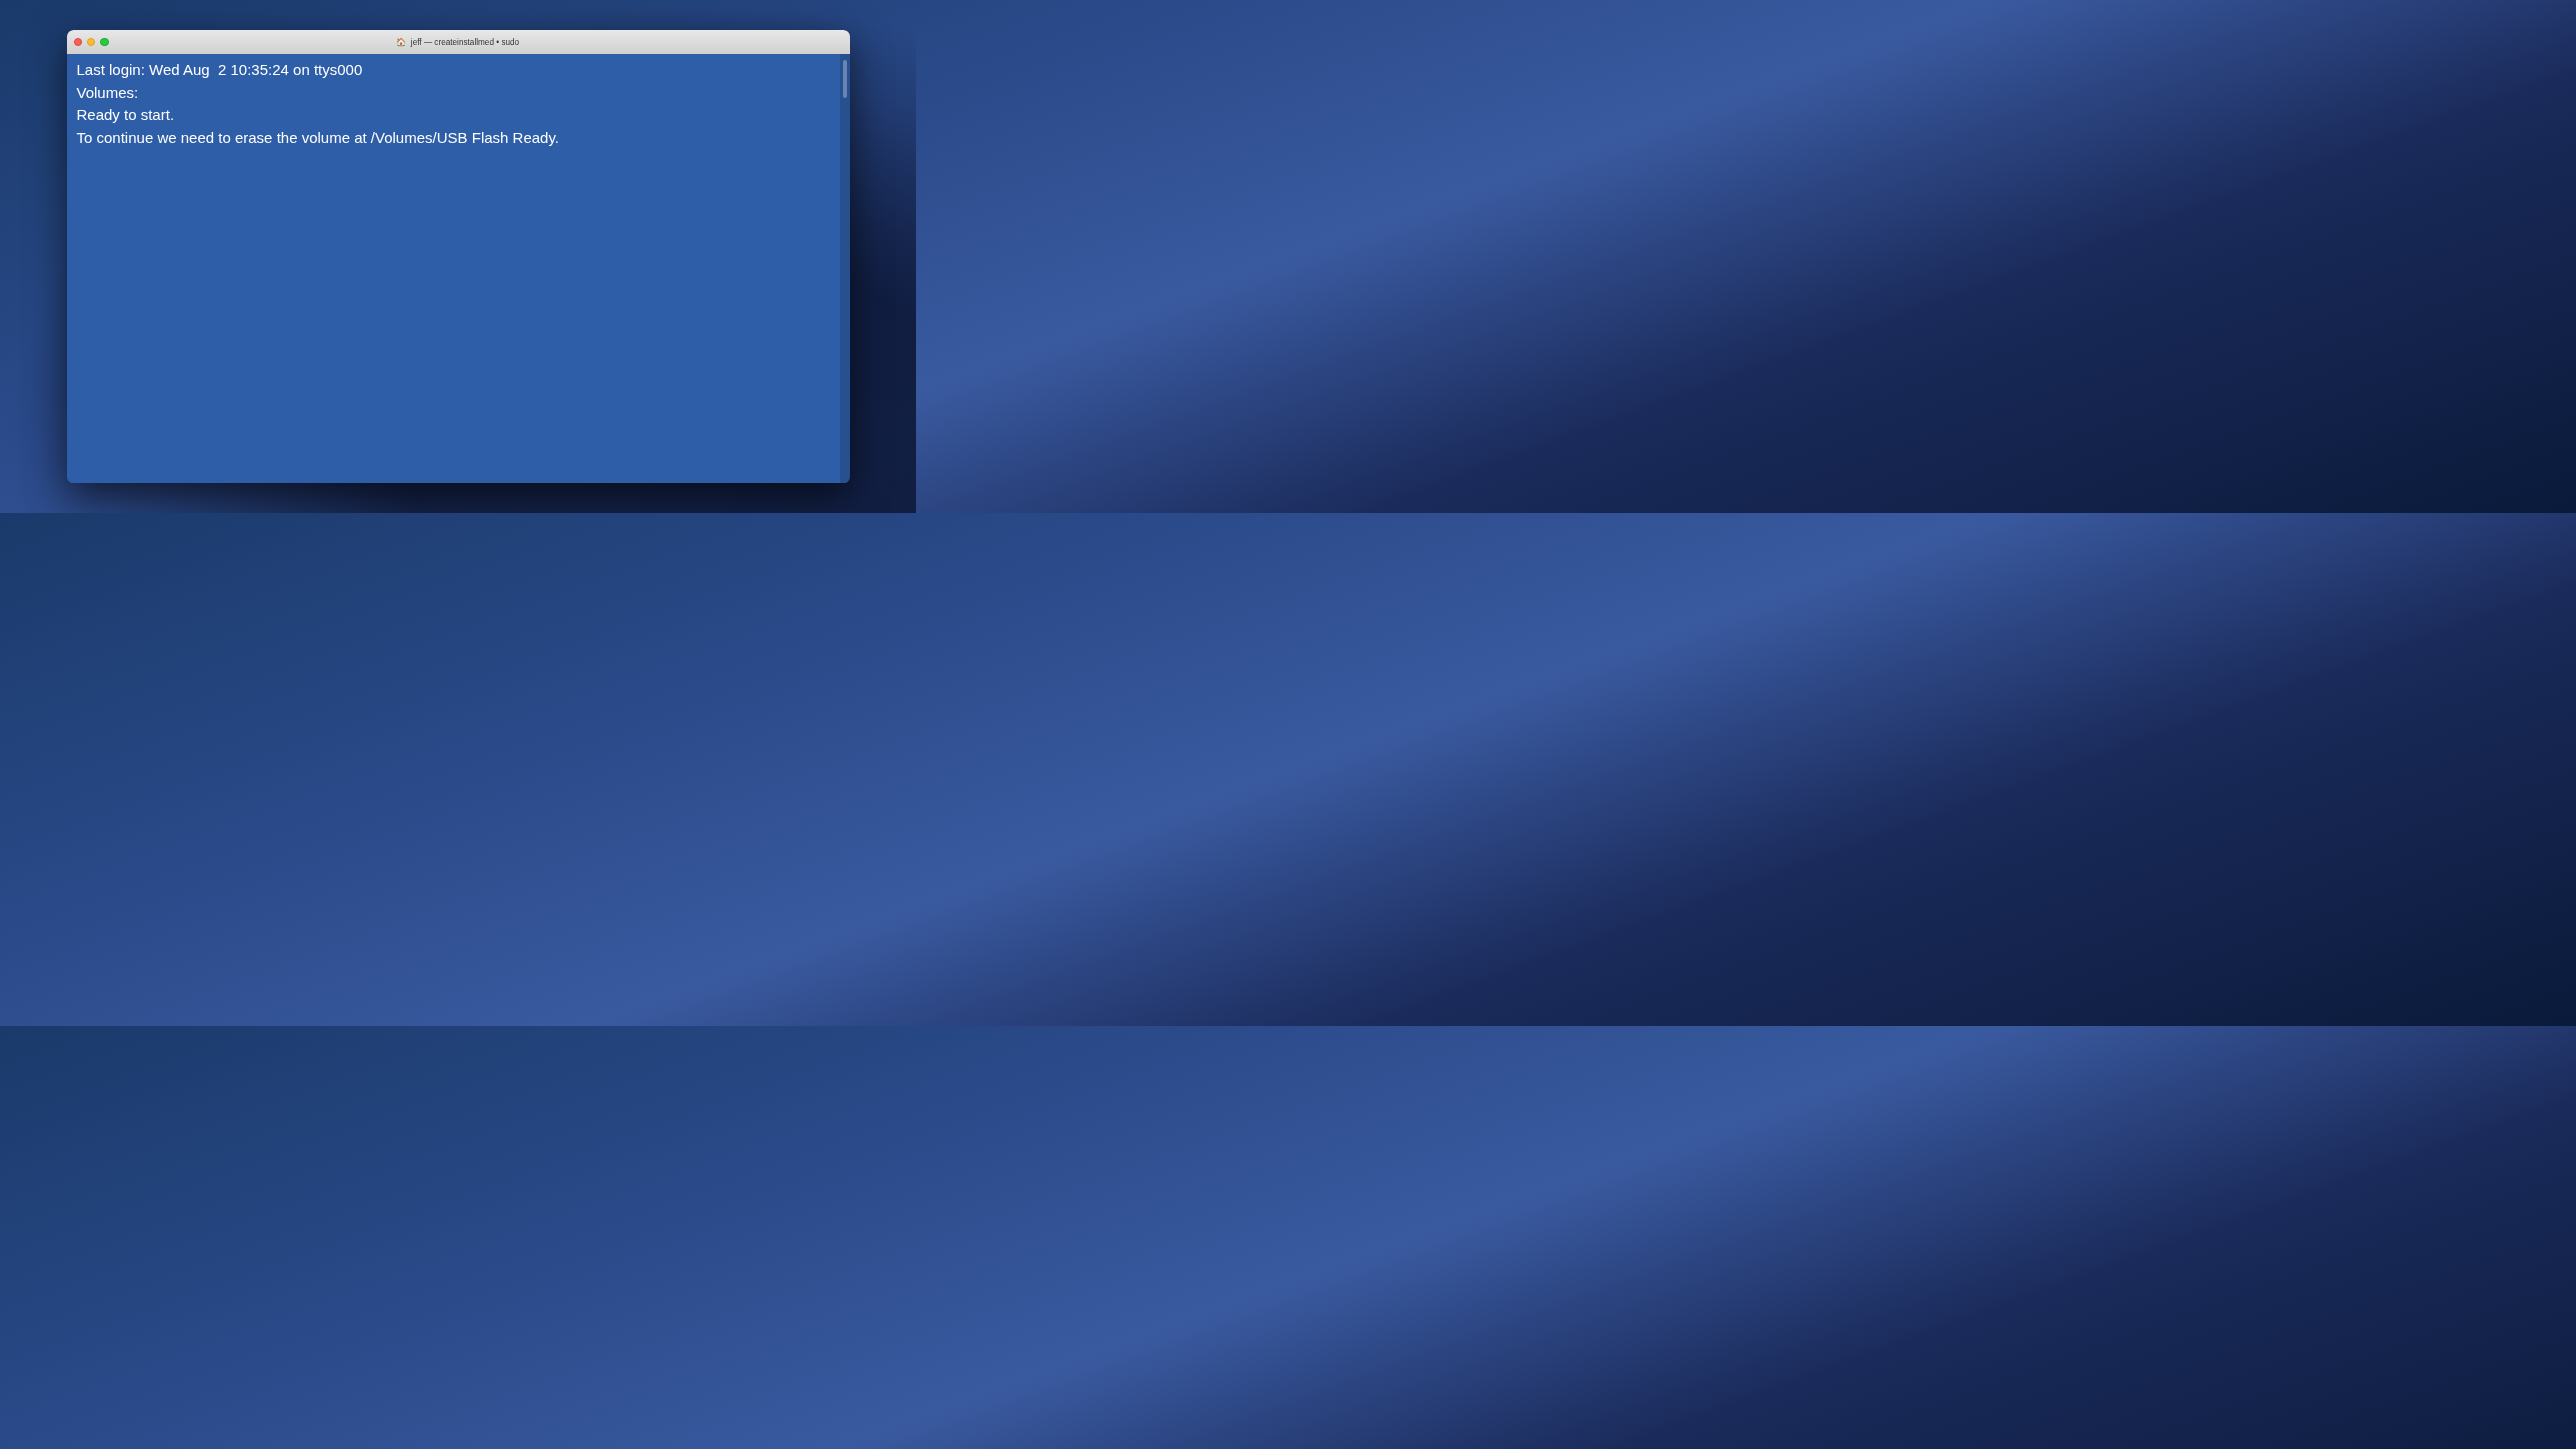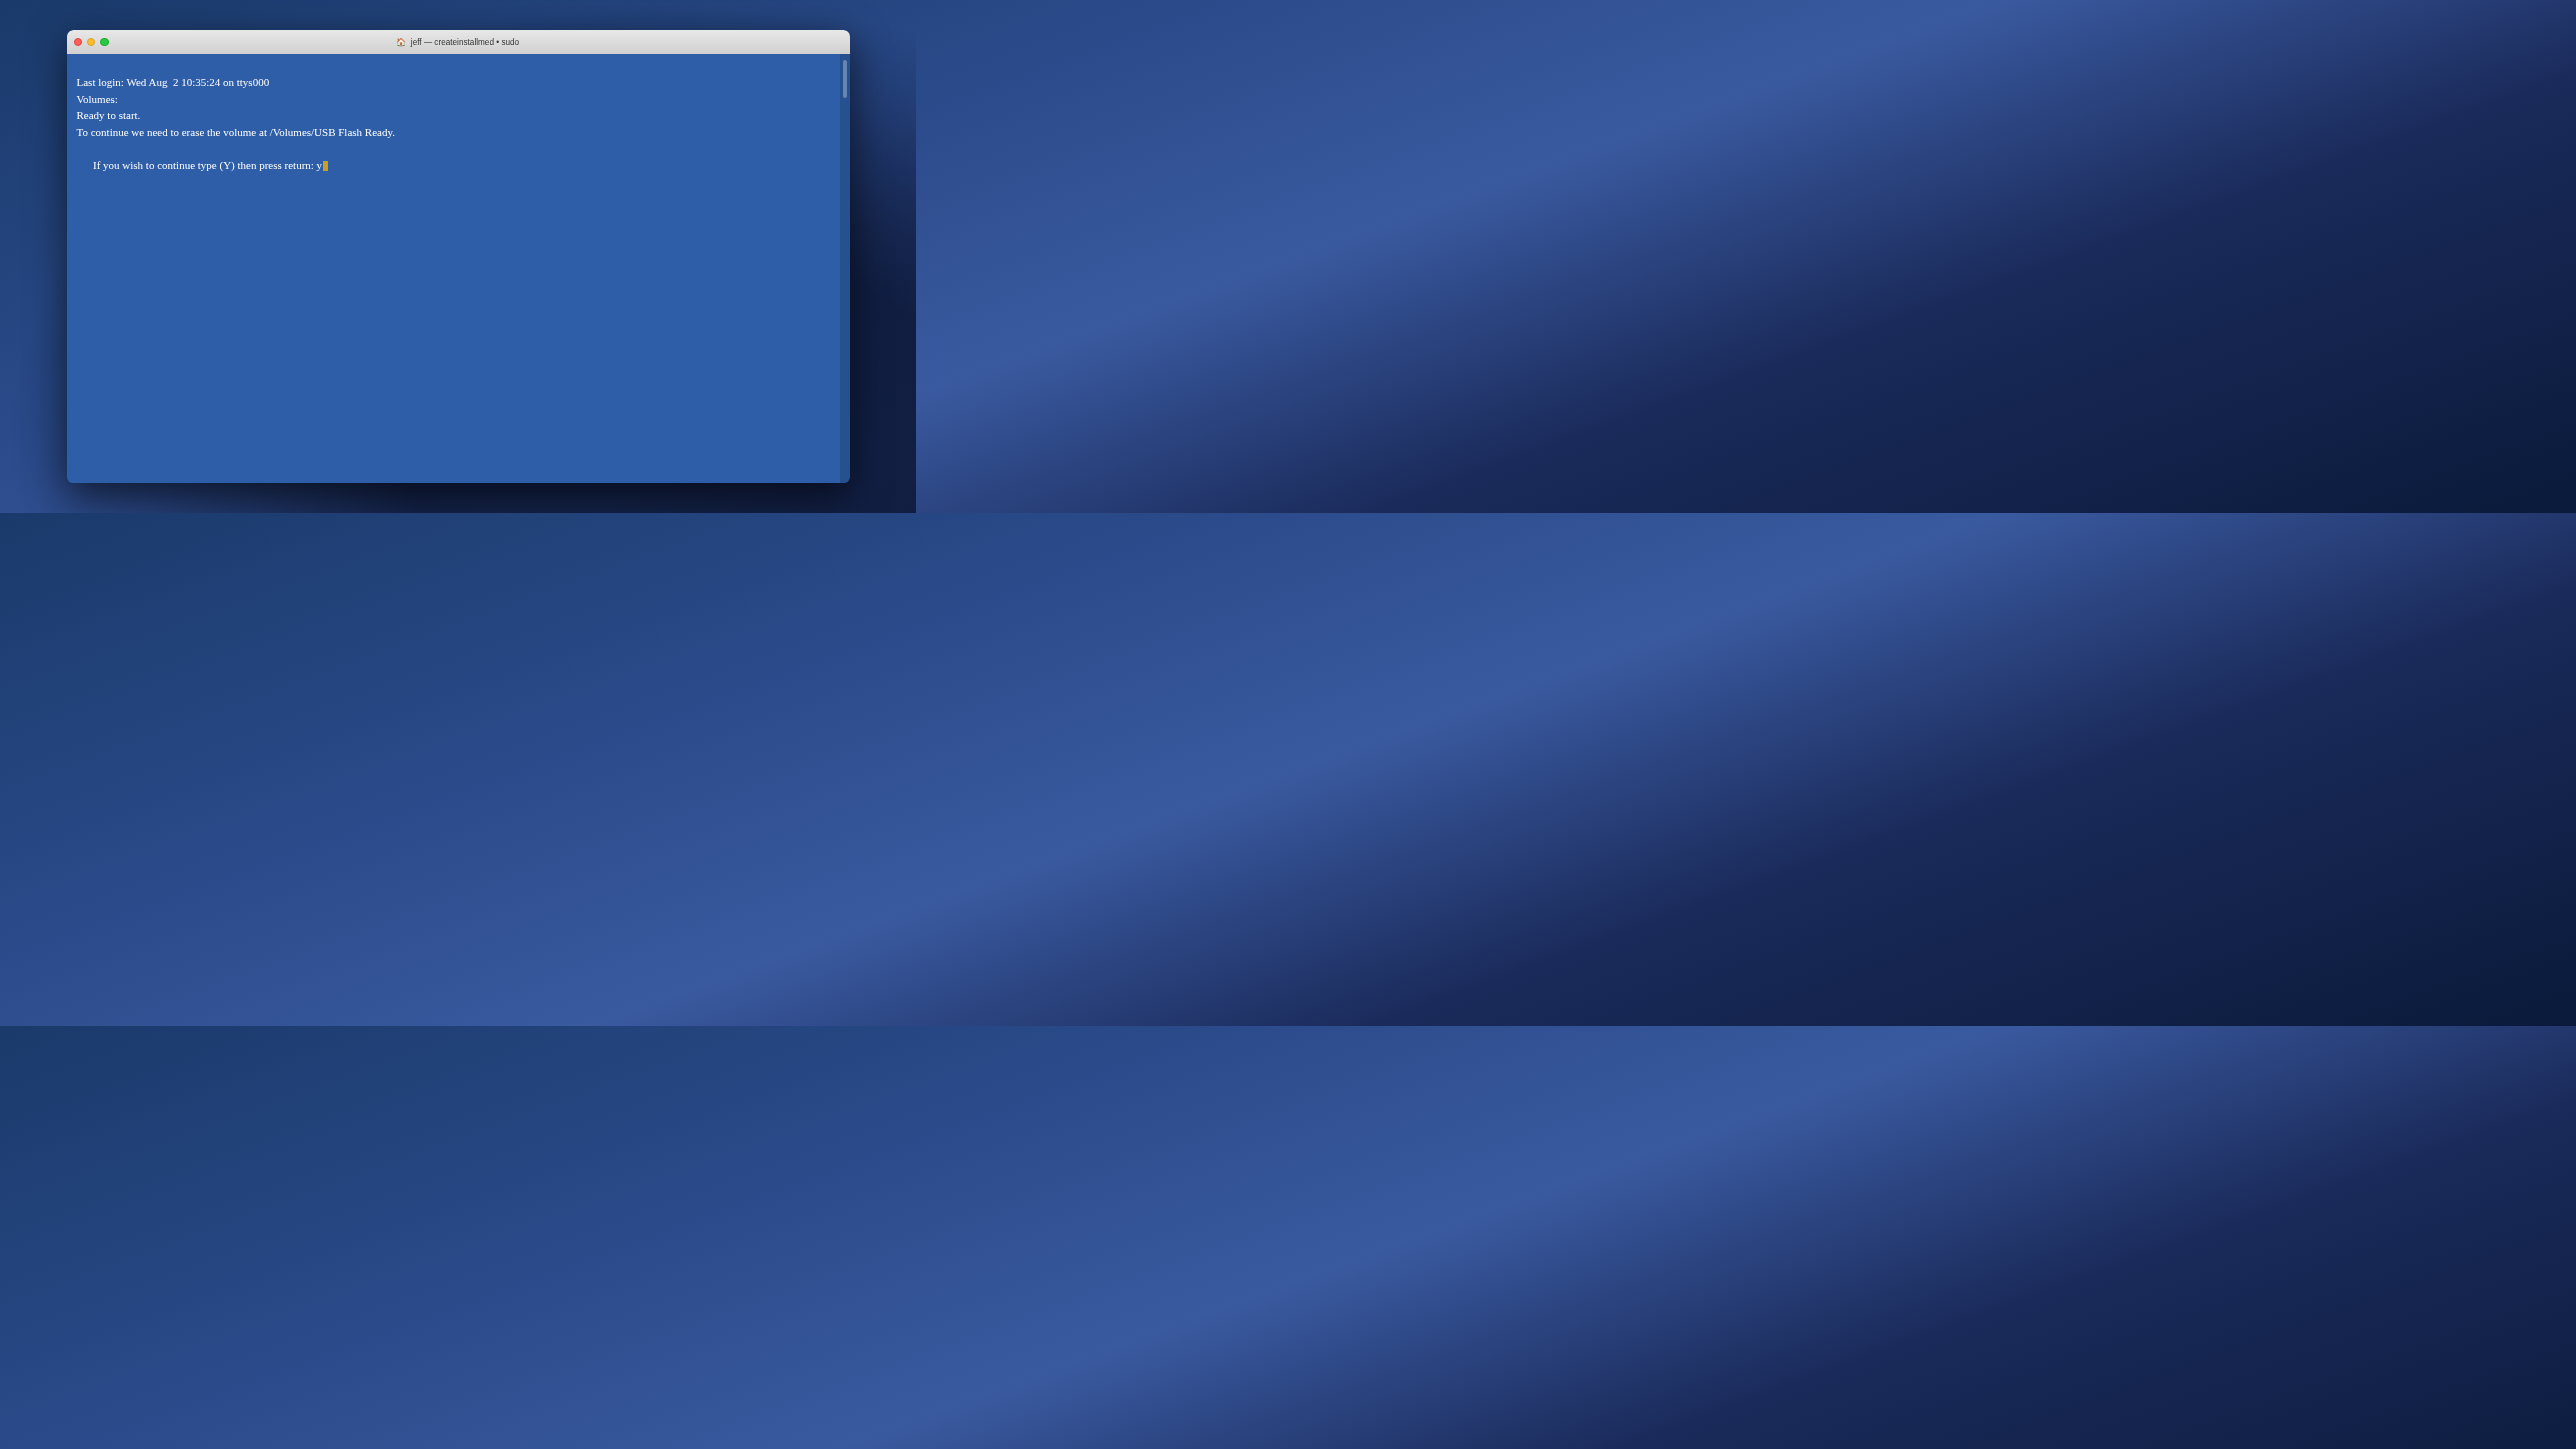--- a/index.html
+++ b/index.html
@@ -112,23 +112,23 @@
       height: 38px;
       background: rgba(255,255,255,0.3);
       border-radius: 1.9px;
       margin-top: 6.3px;
     }
 
     
     .terminal-content {
       flex: 1;
       background: #2e5ea8;
-      padding: 20px 10px;
-      font-family: Liberation Serif, serif;
-      font-size: 11px;
+      padding: 5px 10px;
+      font-family: Liberation Sans, sans-serif;
+      font-size: 15px;
       line-height: 1.5;
       color: #ffffff;
       overflow: hidden;
       position: relative;
     }
 
     .terminal-line {
       white-space: pre-wrap;
       word-break: break-all;
     }
@@ -159,22 +159,19 @@
       <span class="title-icon">🏠</span>
       <span>jeff — createinstallmed • sudo</span>
     </div>
   </div>
 
   <div class="terminal-content">
     <div class="terminal-line">Last login: Wed Aug  2 10:35:24 on ttys000</div>
     <div class="terminal-line">Volumes:</div>
     <div class="terminal-line">Ready to start.</div>
     <div class="terminal-line">To continue we need to erase the volume at /Volumes/USB Flash Ready.</div>
-    <div class="terminal-line">
-      <span>If you wish to continue type (Y) then press return: y</span><span class="cursor"></span>
-    </div>
   </div>
 
   <div class="scrollbar-area">
     <div class="scrollbar-thumb"></div>
   </div>
 </div>
 
 
 </body></html>

